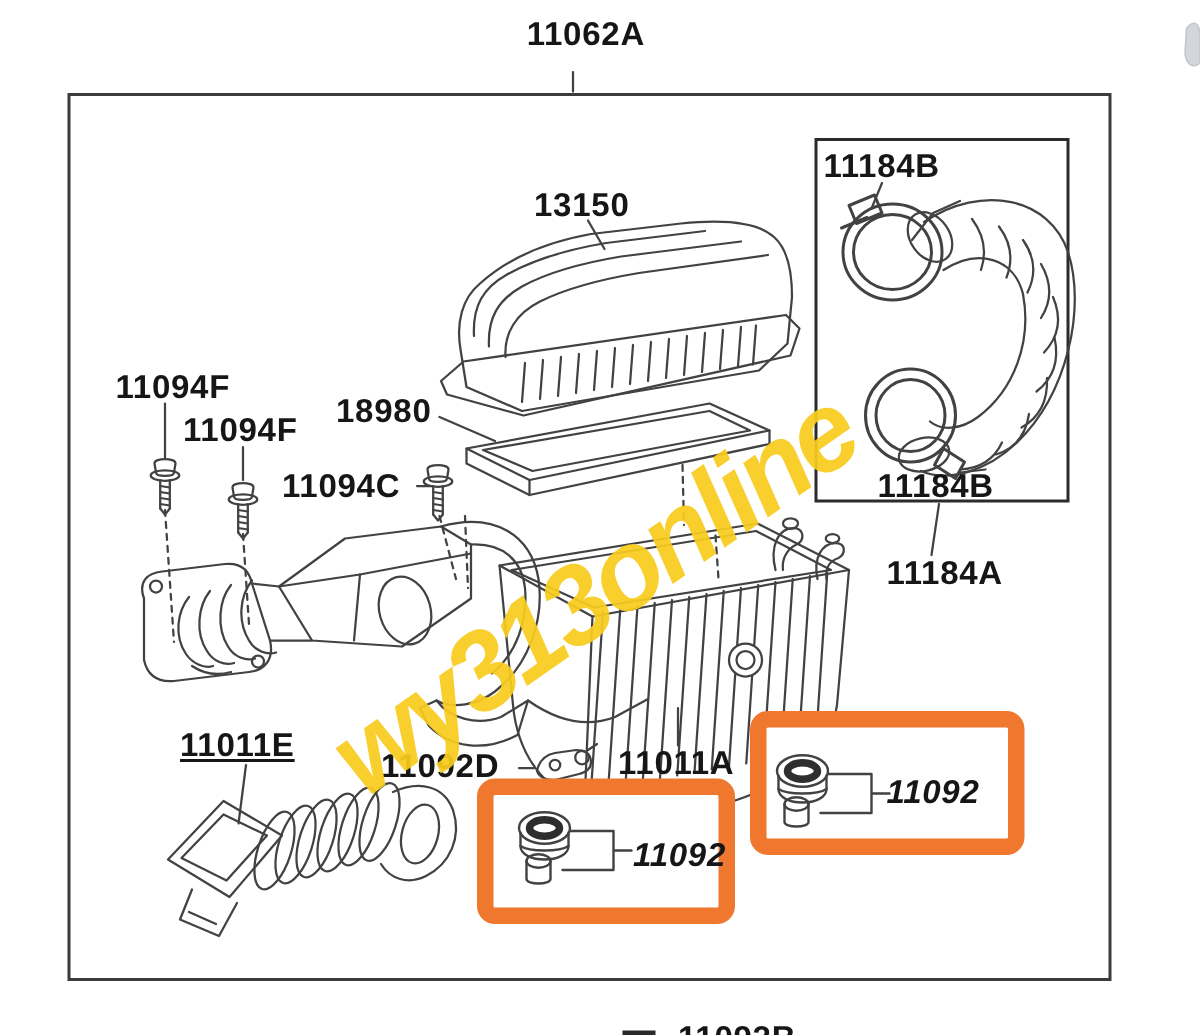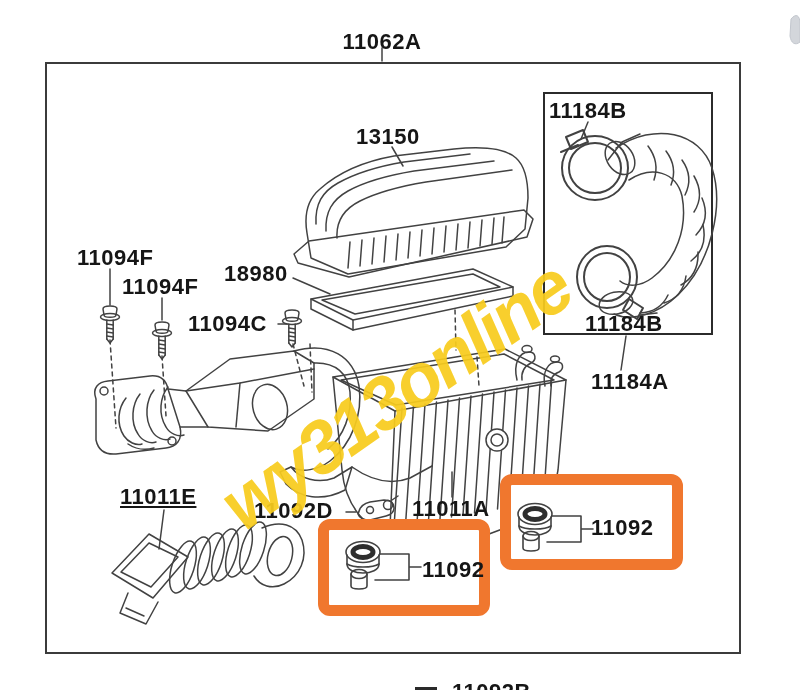--- a/index.html
+++ b/index.html
@@ -23,21 +23,21 @@
     position:absolute;left:140px;top:325px;width:510px;height:140px;
     display:flex;align-items:center;justify-content:center;
     transform:rotate(-35deg);
     font-size:74px;font-weight:700;font-style:italic;letter-spacing:-3px;
     color:var(--wm);opacity:0.93;z-index:3;pointer-events:none;white-space:nowrap;
   }
   .hl{
     position:absolute;box-sizing:border-box;background:#ffffff;
     border:11px solid var(--hl);border-radius:12px;z-index:4;
   }
-  .hl-label{z-index:6;}
+  .hl-label{z-index:6;font-style:italic;}
   .cut-label{z-index:2;}
   .dashbar{position:absolute;width:22px;height:4px;background:#2a2a2a;z-index:2;}
 </style>
 </head>
 <body style="--hl: #F0772E; --wm: #F8CC1E; --ink: #424242; --txt: #161616;">
 
 <div id="stage">
 
   <div class="frame outer"></div>
 
@@ -210,21 +210,21 @@
         <path d="M293,344 L304,386"></path>
         <path d="M310,344 L312,392"></path>
         <path d="M455,310 L456,350"></path>
         <path d="M477,357 L479,386"></path>
       </g>
     </g>
 
     <path d="M791,19 C796,13 800,15 800,24 L800,42 C795,46 791,43 790,36 Z" fill="#d3d6db" stroke="#c2c6cd" stroke-width="1"></path>
   </svg>
 
-  <div class="lbl ctr" style="left:334px;top:31px;width:96px;">11062A</div>
+  <div class="lbl ctr" style="left:334px;top:12px;width:96px;text-align:right;">11062A</div>
   <div class="lbl" style="left:356px;top:126px;">13150</div>
   <div class="lbl" style="left:549px;top:100px;">11184B</div>
   <div class="lbl" style="left:585px;top:313px;">11184B</div>
   <div class="lbl" style="left:591px;top:371px;">11184A</div>
   <div class="lbl" style="left:77px;top:247px;">11094F</div>
   <div class="lbl" style="left:122px;top:276px;">11094F</div>
   <div class="lbl" style="left:224px;top:263px;">18980</div>
   <div class="lbl" style="left:188px;top:313px;">11094C</div>
   <div class="lbl" style="left:120px;top:486px;text-decoration:underline;">11011E</div>
   <div class="lbl" style="left:254px;top:500px;">11092D</div>

